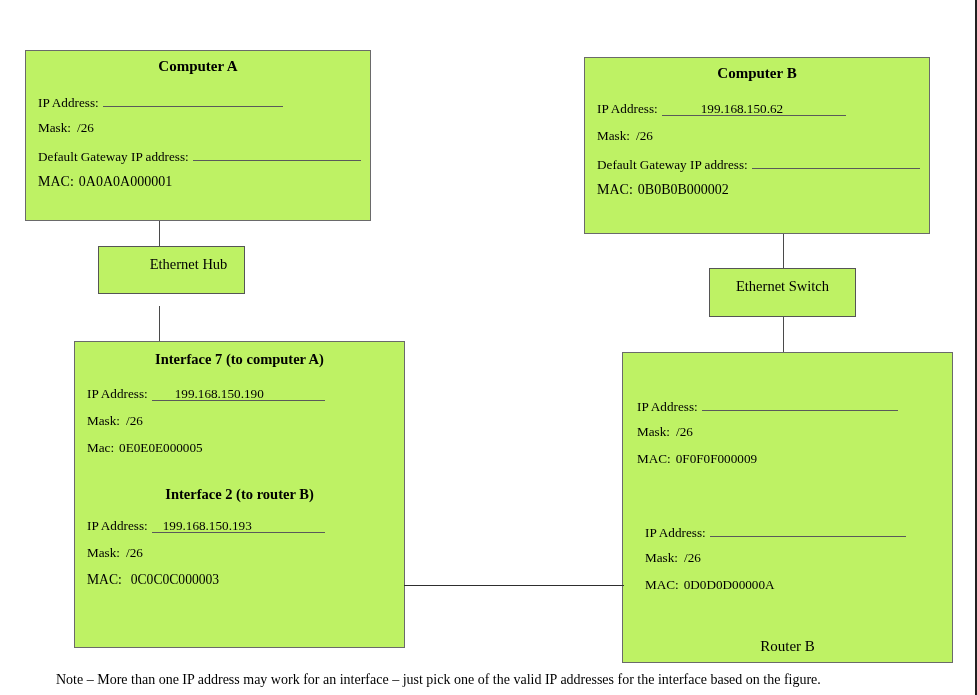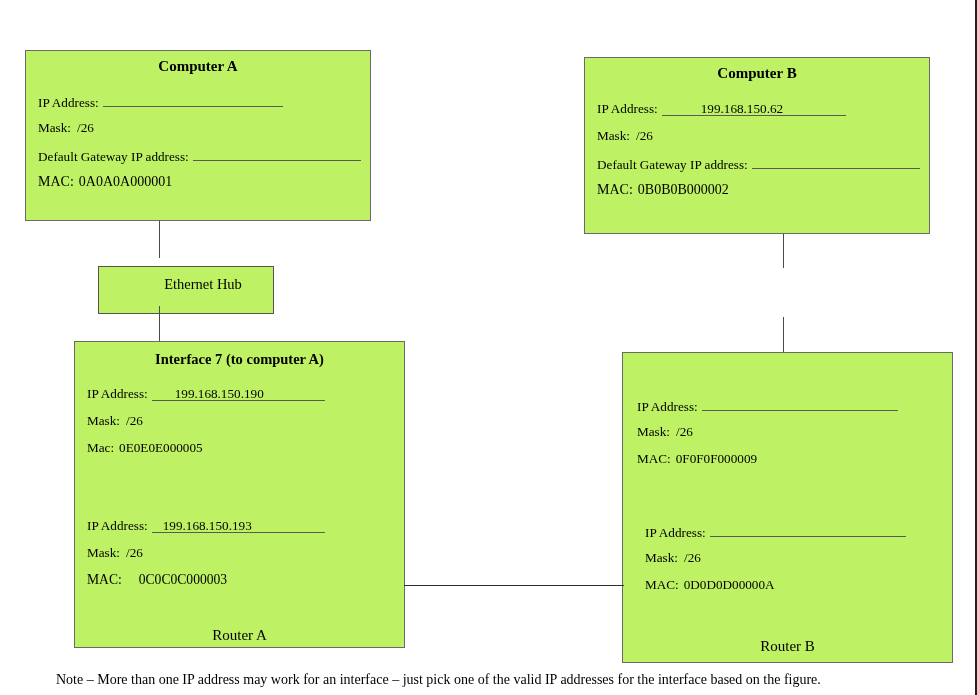--- a/index.html
+++ b/index.html
@@ -194,28 +194,31 @@
     </div>
 
     <div class="field" style="position:absolute; left:12px; top:124px; font-size:14px;">
       <span class="flabel">MAC:</span>
       <span style="margin-left:5px;">0B0B0B000002</span>
     </div>
   </div>
 
   <div class="vline" style="left:159px; top:221px; height:37px;"></div>
 
-  <div class="box small-box" style="left:98px; top:266px; width:176px; height:48px;padding-left:34px;">
+  <div class="box small-box" style="left:98px; top:246px; width:147px; height:48px;padding-left:34px;">
     <div class="small-label">Ethernet Hub</div>
   </div>
 
   <div class="vline" style="left:159px; top:306px; height:36px;"></div>
 
   <div class="vline" style="left:783px; top:234px; height:34px;"></div>
 
+  <div class="box small-box" style="left:709px; top:268px; width:147px; height:49px;">
+    <div class="small-label">Ethernet Switch</div>
+  </div>
 
   <div class="vline" style="left:783px; top:317px; height:36px;"></div>
 
   <div class="box device-box" style="left:74px; top:341px; width:331px; height:307px;">
 
     <div class="iface-title" style="position:absolute; left:0; top:9px; width:100%;">Interface 7 (to computer A)</div>
 
     <div class="field" style="position:absolute; left:12px; top:44px;">
       <span class="flabel">IP Address:</span>
       <span class="filled">
@@ -228,41 +231,41 @@
     <div class="field" style="position:absolute; left:12px; top:71px;">
       <span class="flabel">Mask:</span>
       <span style="margin-left:6px;">/26</span>
     </div>
 
     <div class="field" style="position:absolute; left:12px; top:98px;">
       <span class="flabel">Mac:</span>
       <span style="margin-left:5px;">0E0E0E000005</span>
     </div>
 
+    <div class="iface-title" style="position:absolute; left:0; top:144px; width:100%;">Interface 2 (to router B)</div>
 
     <div class="field" style="position:absolute; left:12px; top:176px;">
       <span class="flabel">IP Address:</span>
       <span class="filled">
         <span class="pad-l" style="width:10px;"></span>
         <span class="val">199.168.150.193</span>
         <span class="pad-r" style="width:72px;"></span>
       </span>
     </div>
 
     <div class="field" style="position:absolute; left:12px; top:203px;">
       <span class="flabel">Mask:</span>
       <span style="margin-left:6px;">/26</span>
     </div>
 
     <div class="field" style="position:absolute; left:12px; top:230px; font-size:13.6px;">
       <span class="flabel">MAC:</span>
-      <span style="margin-left:17px;">0C0C0C000003</span>
-    </div>
-
-    <div class="router-label" style="top:285px;">Router A</div>
+      <span style="margin-left:9px;">0C0C0C000003</span>
+    </div>
+
   </div>
 
   <div class="box device-box" style="left:622px; top:352px; width:331px; height:311px;">
 
 
     <div class="field" style="position:absolute; left:14px; top:44px;">
       <span class="flabel">IP Address:</span>
       <span class="blank" style="width:196px;"></span>
     </div>
 

